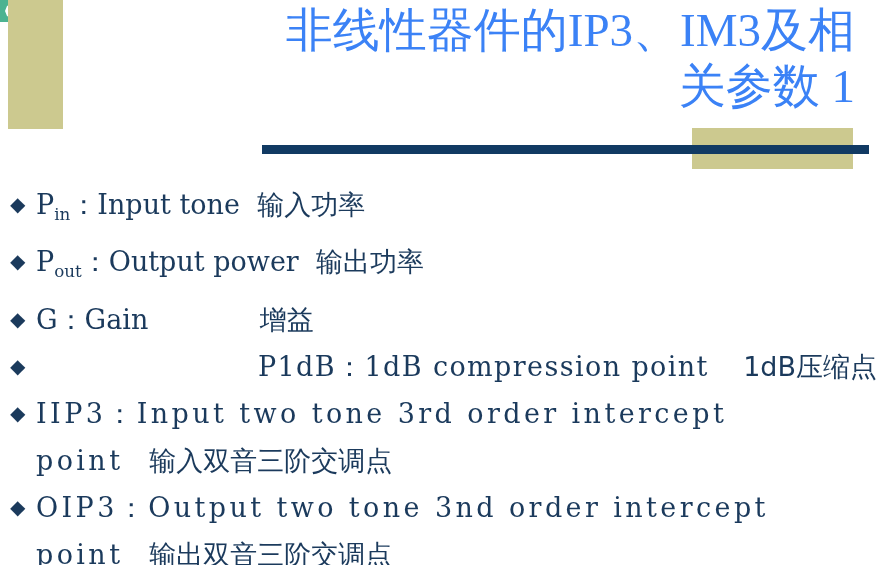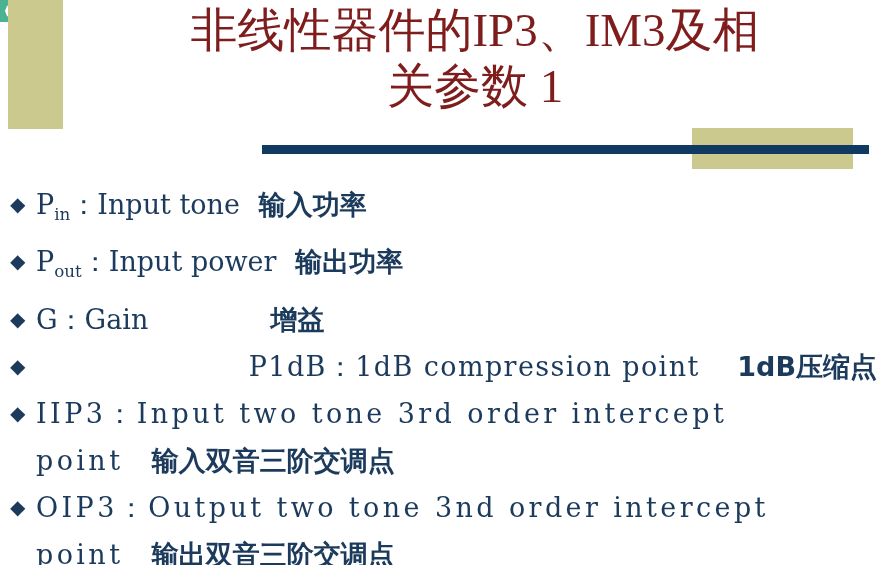--- a/index.html
+++ b/index.html
@@ -63,22 +63,22 @@
     height: 9px;
     background: #113a63;
   }
 
   
   .slide-title {
     position: absolute;
     left: 95px;
     top: 2px;
     width: 760px;
-    text-align: center;
-    color: #7f1d1d;
+    text-align: right;
+    color: #3b82f6;
     font-family: "Liberation Serif", "DejaVu Serif", serif;
     font-size: 47px;
     line-height: 56px;
     font-weight: 400;
     letter-spacing: 0px;
     white-space: pre-line;
   }
 
   
   .body-list {
@@ -124,21 +124,20 @@
 
   .sub {
     font-size: 0.62em;
     vertical-align: sub;
     letter-spacing: 0px;
   }
 
   .cjk {
     font-family: "DejaVu Sans", "Liberation Sans", sans-serif;
     letter-spacing: 0px;
-    font-weight: bold;
   }
 </style>
 </head>
 <body>
 
 <div id="slide">
 
   <div class="deco-chevron">
     <svg width="13" height="22" viewBox="0 0 13 22" xmlns="http://www.w3.org/2000/svg">
       <path d="M0,0 L13,0 L13,3 L7,6 L5,11 L7,16 L13,19 L13,22 L0,22 Z" fill="#4cb391"></path>
@@ -156,21 +155,21 @@
 
   <div class="body-list">
 
     <div class="bullet-row">
       <span class="bullet-marker">◆</span>
       <span class="bullet-text"><span>P</span><span class="sub">in</span><span>：</span><span>Input tone</span><span class="cjk">&nbsp;&nbsp;</span><span class="cjk">输入功率</span></span>
     </div>
 
     <div class="bullet-row">
       <span class="bullet-marker">◆</span>
-      <span class="bullet-text"><span>P</span><span class="sub">out</span><span>：</span><span>Input power</span><span class="cjk">&nbsp;&nbsp;</span><span class="cjk">输出功率</span></span>
+      <span class="bullet-text"><span>P</span><span class="sub">out</span><span>：</span><span>Output power</span><span class="cjk">&nbsp;&nbsp;</span><span class="cjk">输出功率</span></span>
     </div>
 
     <div class="bullet-row">
       <span class="bullet-marker">◆</span>
       <span class="bullet-text"><span>G</span><span>：</span><span>Gain</span><span class="cjk">&nbsp;&nbsp;&nbsp;&nbsp;&nbsp;&nbsp;&nbsp;&nbsp;&nbsp;&nbsp;&nbsp;&nbsp;&nbsp;</span><span class="cjk">增益</span></span>
     </div>
 
     <div class="bullet-row">
       <span class="bullet-marker">◆</span>
       <span class="bullet-text wide"><span>P1dB</span><span>：</span><span>1dB compression point</span><span class="cjk">&nbsp;&nbsp;&nbsp;&nbsp;</span><span class="cjk">1dB压缩点</span></span>

